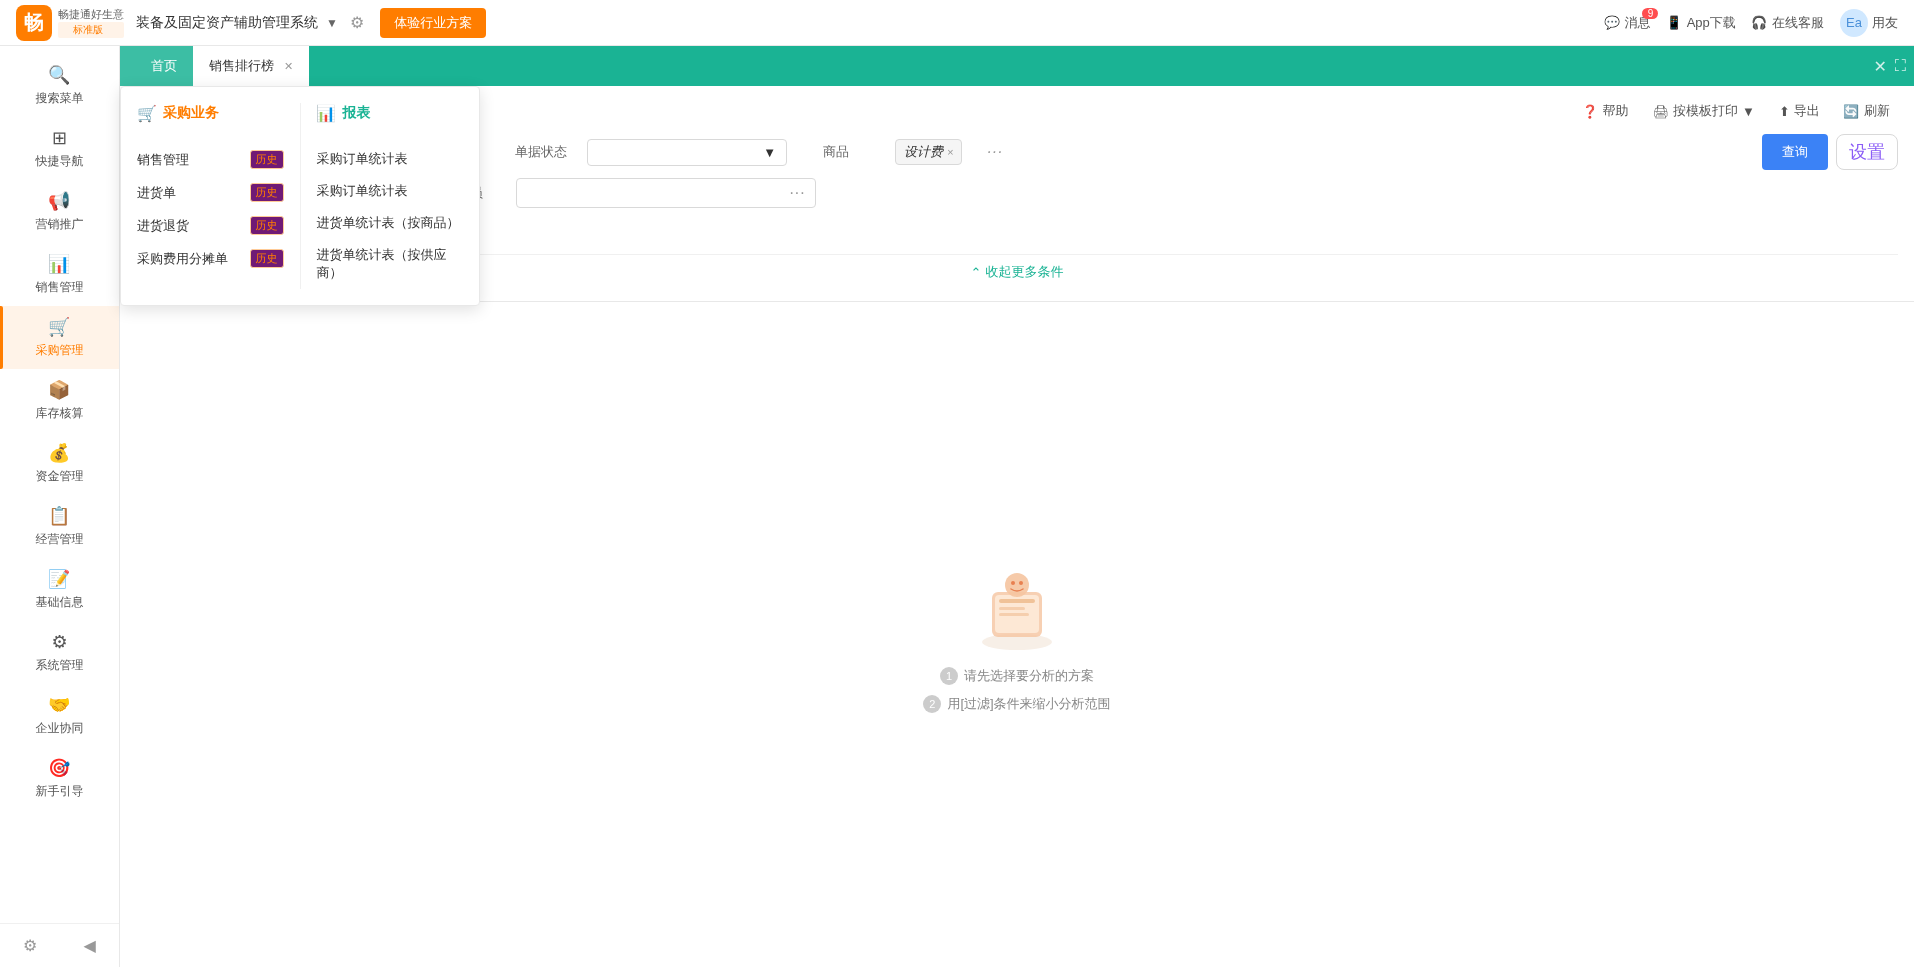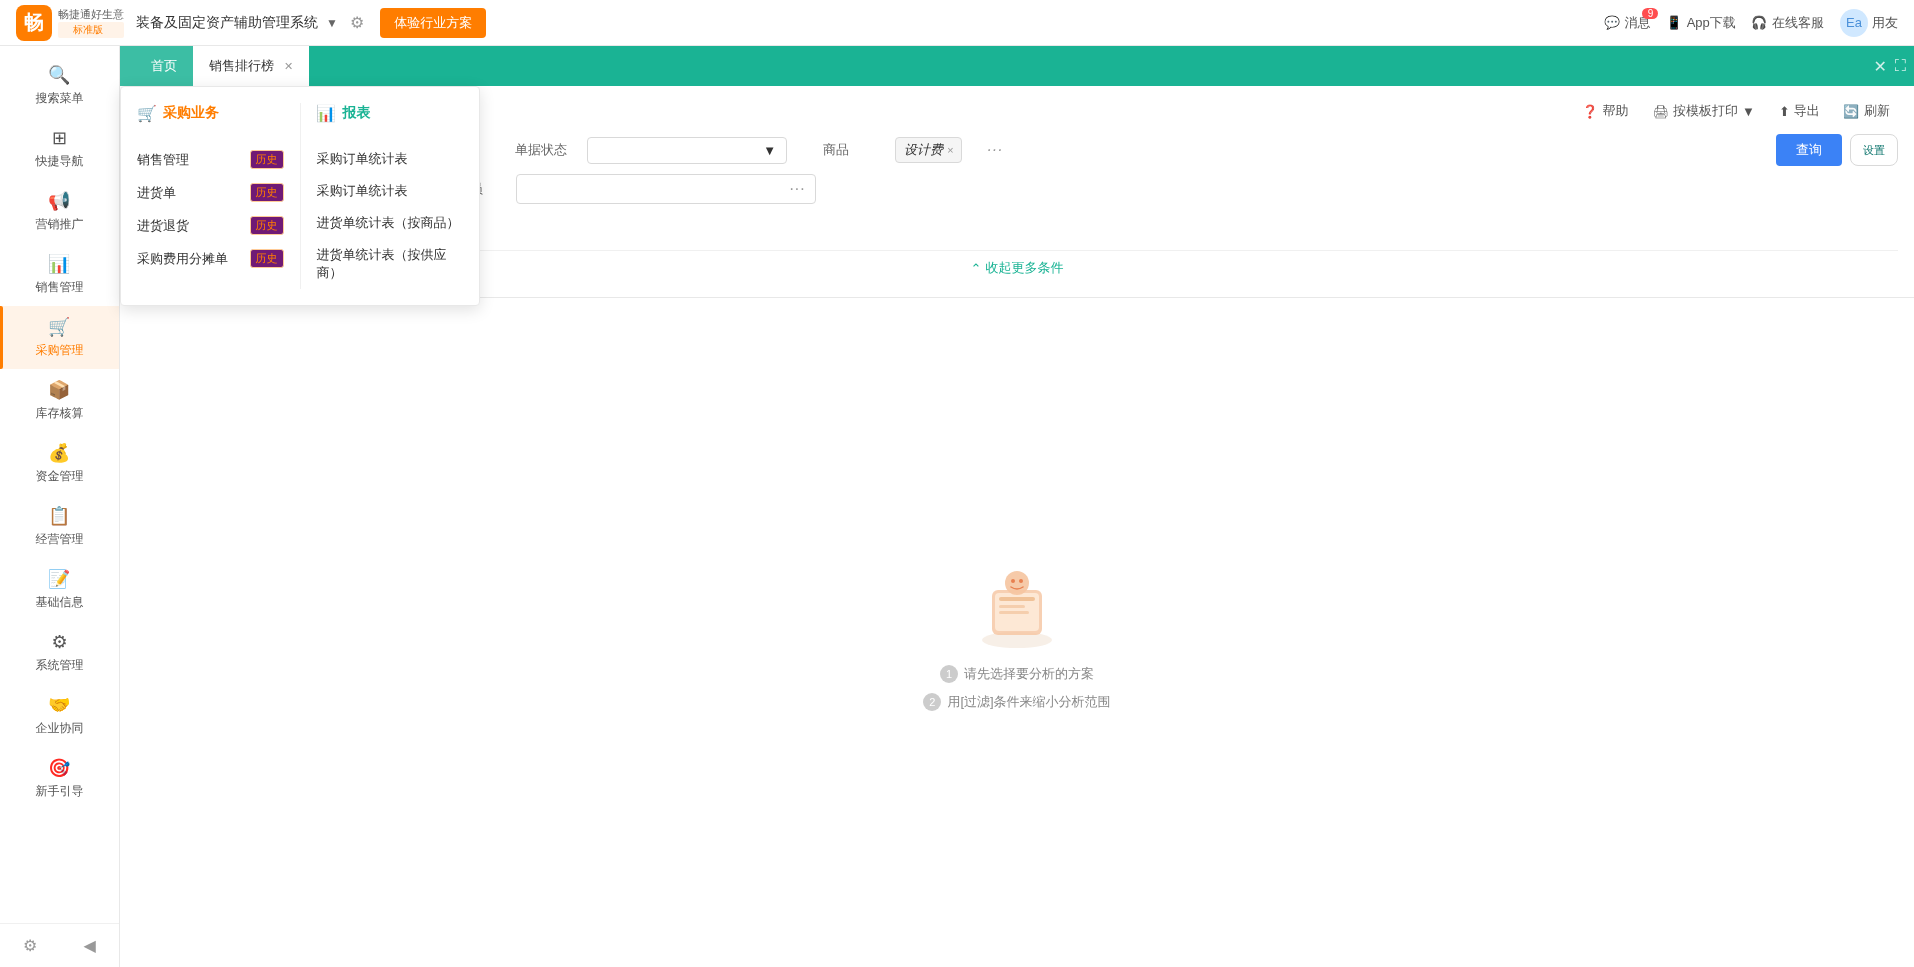--- a/index.html
+++ b/index.html
@@ -321,23 +321,23 @@
       padding: 7px 20px;
       font-size: 13px;
       cursor: pointer;
       margin-left: 28px;
     }
     .settings-small-btn {
       background: none;
       border: 1px solid #d9d9d9;
       border-radius: 8px;
       padding: 5px 12px;
-      font-size: 11px;
-      cursor: pointer;
-      color: #0f766e;
+      font-size: 18px;
+      cursor: pointer;
+      color: #8b5cf6;
     }
     .collapse-btn {
       display: flex;
       align-items: center;
       justify-content: center;
       gap: 4px;
       color: #1ab394;
       cursor: pointer;
       font-size: 13px;
       padding: 8px 0;

